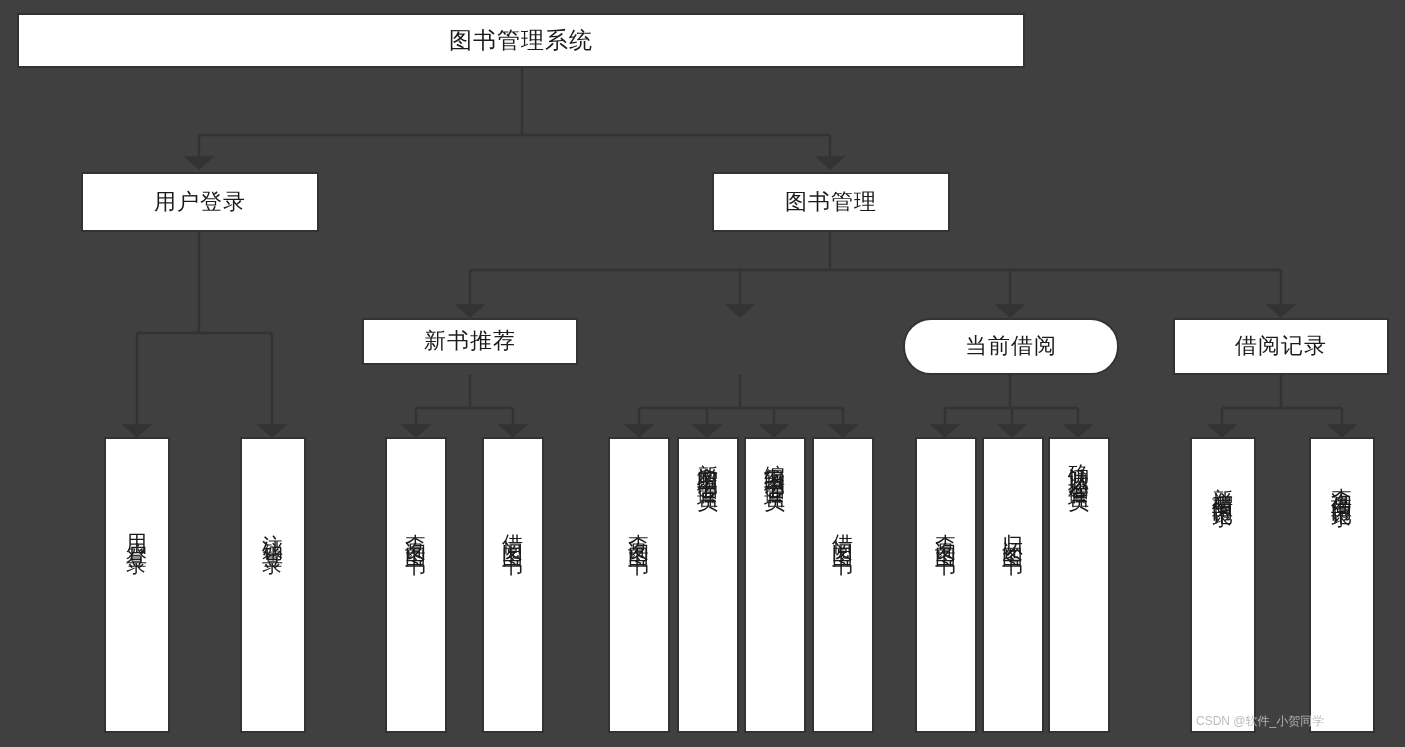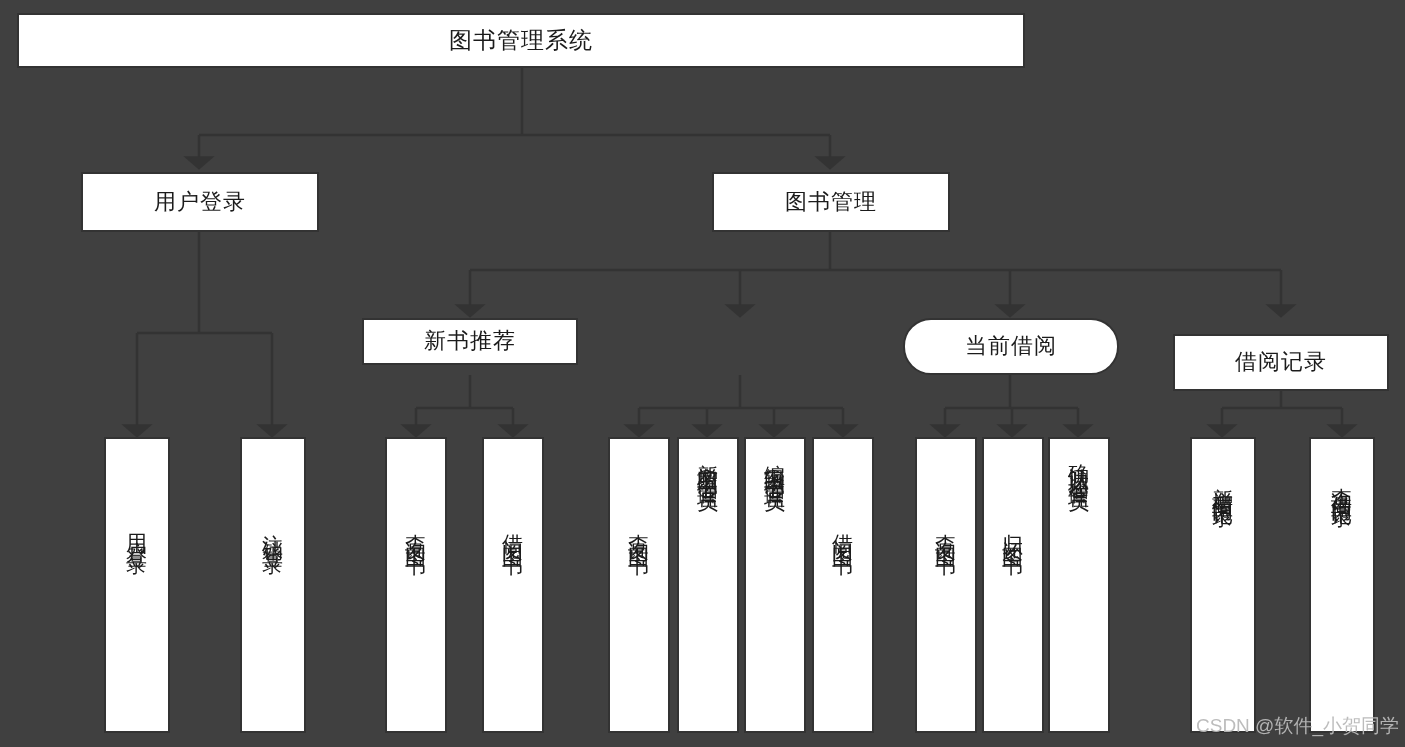--- a/index.html
+++ b/index.html
@@ -59,21 +59,21 @@
     letter-spacing: 7px;
     line-height: 1;
     white-space: nowrap;
   }
   .node.vert.tall .label {
     letter-spacing: 4px;
   }
   .watermark {
     position: absolute;
     color: #b9b9b9;
-    font-size: 19px;
+    font-size: 12px;
     white-space: nowrap;
     opacity: 0.95;
   }
 </style>
 </head>
 <body>
 
 <div id="canvas">
 
   <svg class="edges" viewBox="0 0 1405 747" xmlns="http://www.w3.org/2000/svg">
@@ -136,21 +136,21 @@
   <div class="node horiz" style="left:712px; top:172px; width:238px; height:60px;">
     <span class="label">图书管理</span>
   </div>
 
   <div class="node horiz" style="left:362px; top:318px; width:216px; height:47px;">
     <span class="label">新书推荐</span>
   </div>
   <div class="node horiz" style="left:903px; top:318px; width:216px; height:57px;border-radius:28px;">
     <span class="label">当前借阅</span>
   </div>
-  <div class="node horiz" style="left:1173px; top:334px; width:216px; height:57px;">
+  <div class="node horiz" style="left:1173px; top:318px; width:216px; height:57px;">
     <span class="label">借阅记录</span>
   </div>
 
   <div class="node vert" style="left:104px; top:437px; width:66px; height:296px; padding-top:78px;">
     <span class="label">用户登录</span>
   </div>
   <div class="node vert" style="left:240px; top:437px; width:66px; height:296px; padding-top:78px;">
     <span class="label">注销登录</span>
   </div>
 

